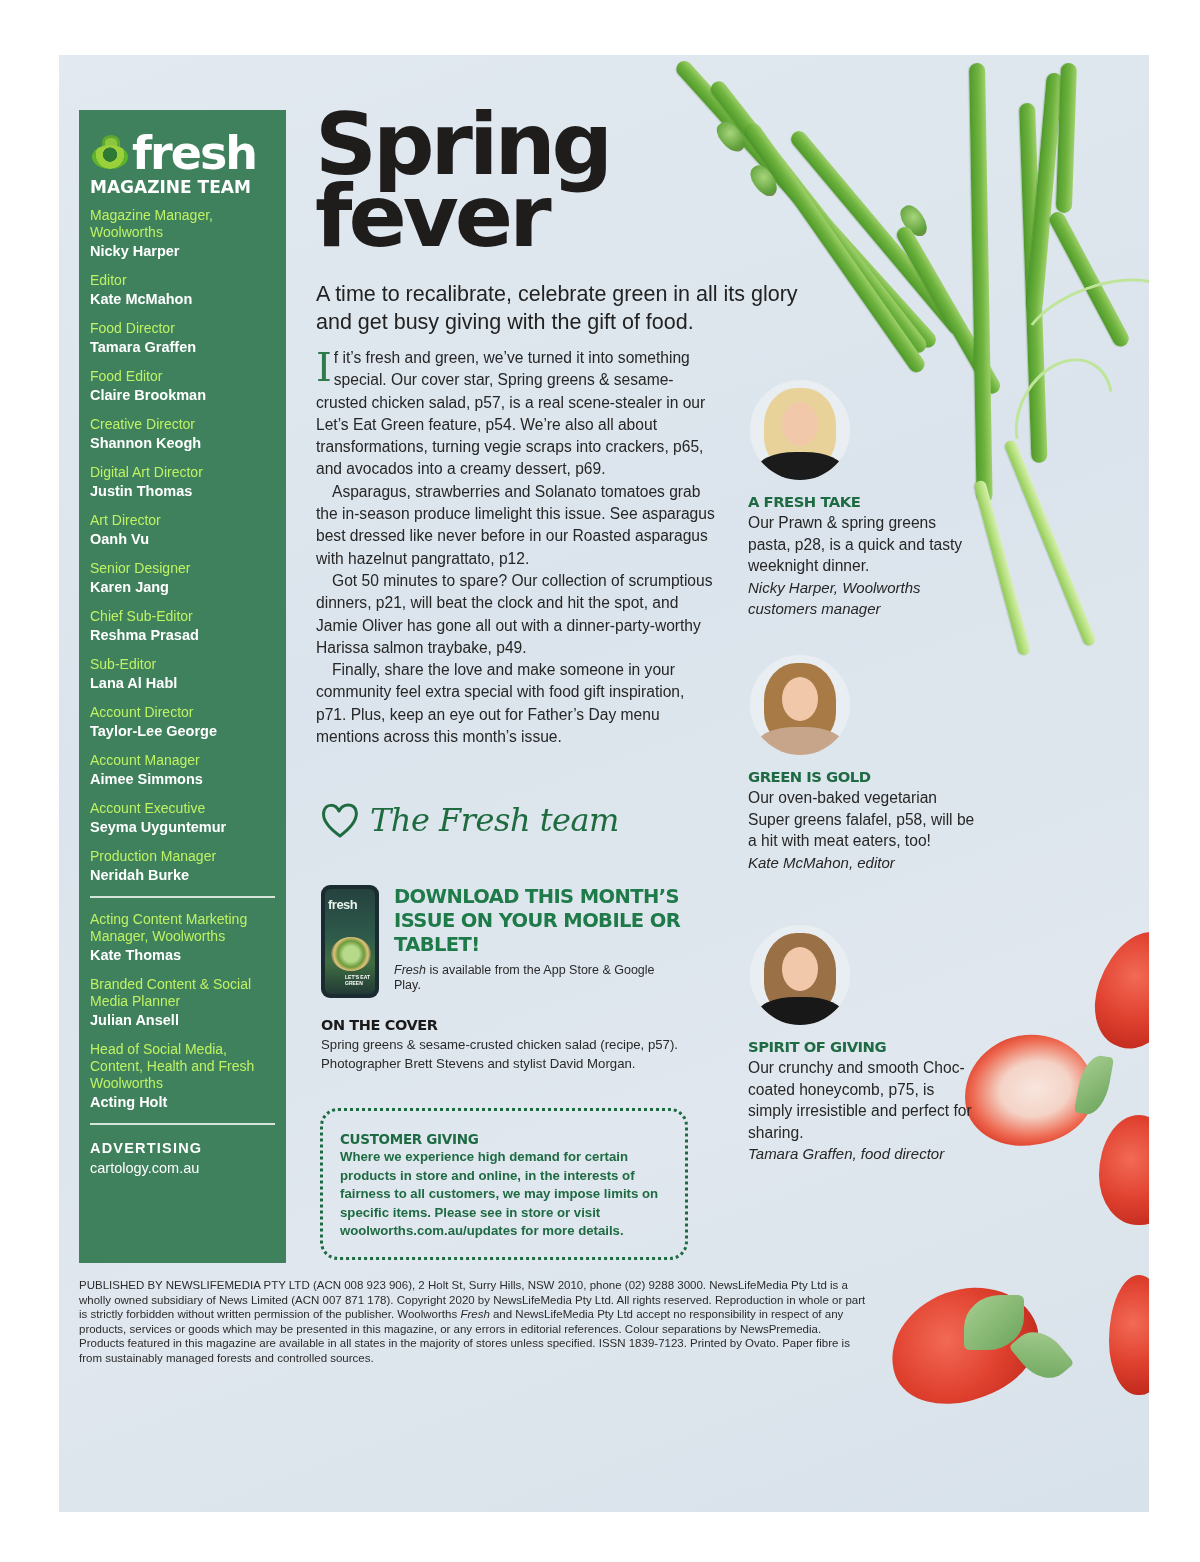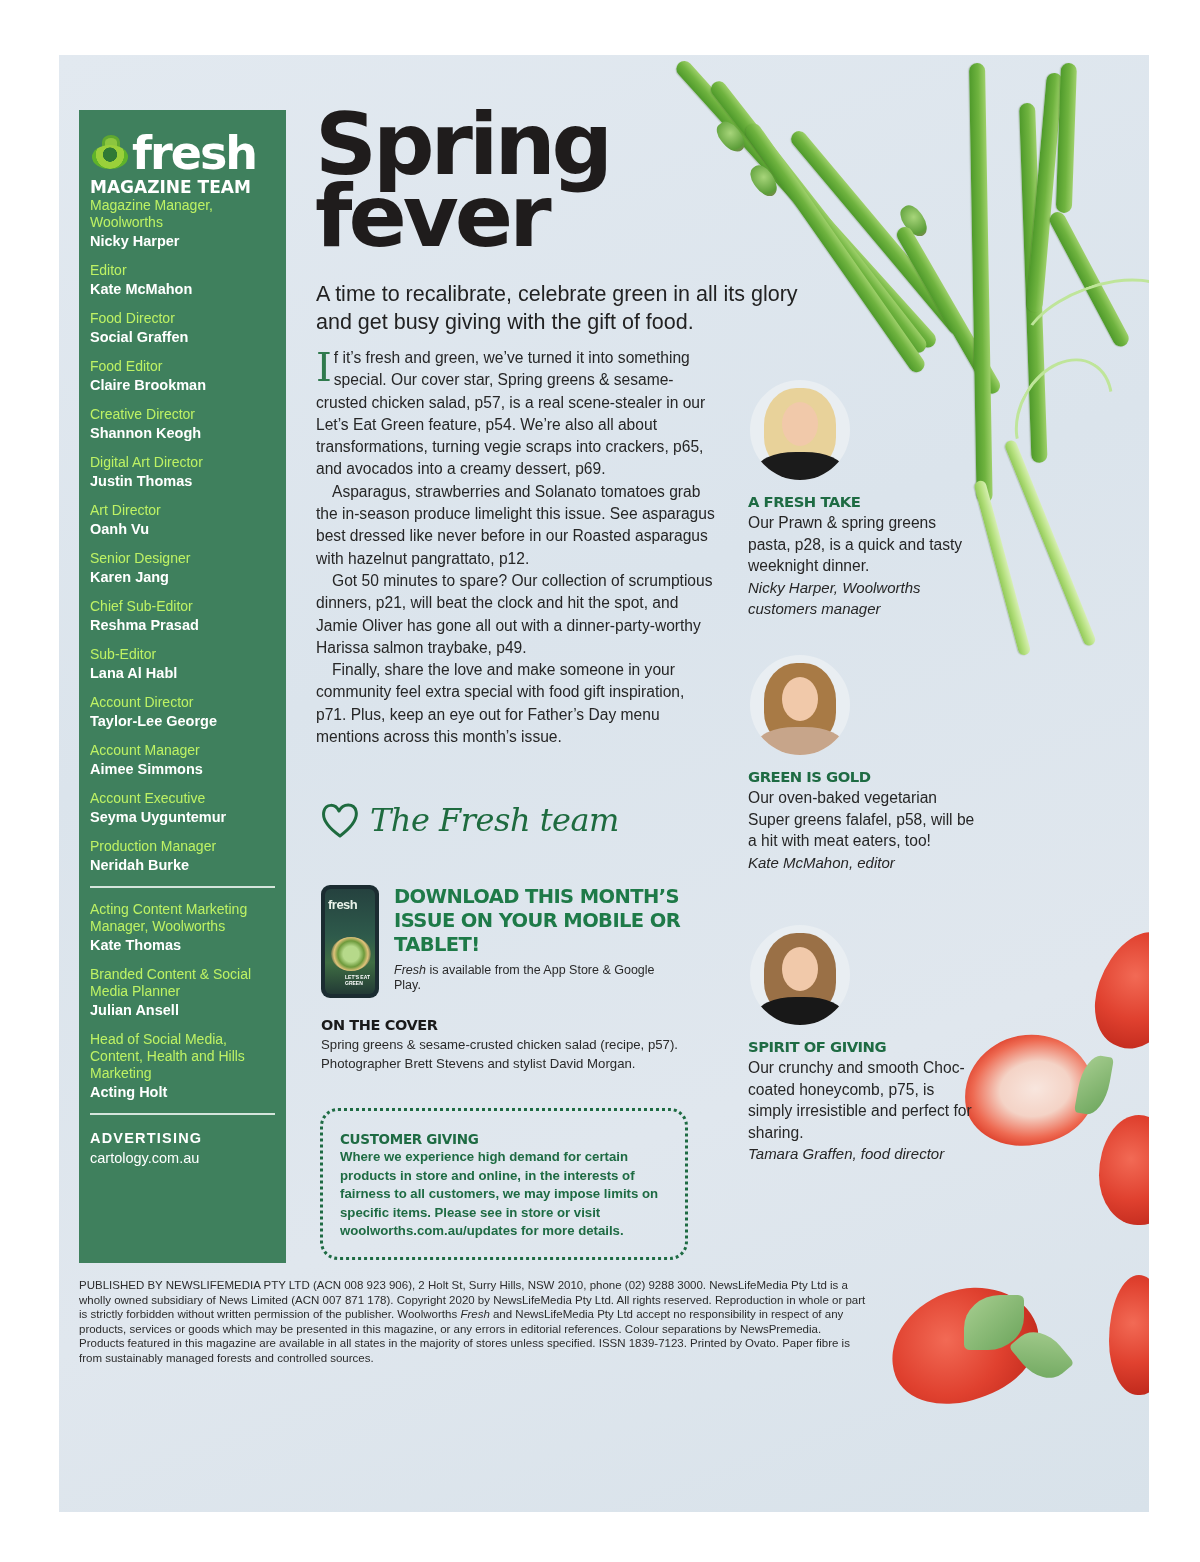--- a/index.html
+++ b/index.html
@@ -32,21 +32,21 @@
       position: absolute; left: 79px; top: 110px; width: 207px; height: 1153px;
       background: #3f805d; color: #ffffff; padding: 20px 11px 0 11px;
     }
     .logo { display: flex; align-items: center; height: 46px; }
     .logo-mark { width: 40px; height: 36px; position: relative; margin-right: 2px; }
     .logo-mark .a { position: absolute; left: 2px; top: 10px; width: 36px; height: 24px; border-radius: 50%;
       background: radial-gradient(circle at 50% 40%, #2e7a35 0 30%, #9ad03a 32% 60%, #5fb32a 62%); }
     .logo-mark .b { position: absolute; left: 12px; top: 0px; width: 18px; height: 14px; border-radius: 60% 60% 20% 20%;
       background: #8cc63f; border: 3px solid #5fa830; border-bottom: none; }
     .logo-word { font-family: "DejaVu Sans", sans-serif; font-weight: bold; font-size: 46px; letter-spacing: -2px; line-height: 46px; color: #ffffff; }
-    .team-title { font-family: "DejaVu Sans", sans-serif; font-weight: bold; font-size: 17px; letter-spacing: 0px; margin-top: 1px; white-space: nowrap; }
+    .team-title { font-family: "DejaVu Sans", sans-serif; font-weight: bold; font-size: 17px; letter-spacing: 0px; margin-top: 1px; margin-bottom: 10px; white-space: nowrap; }
     .credit { margin-bottom: 11px; }
     .credit .role { font-size: 14px; line-height: 17px; color: #bef264; font-weight: normal; }
     .credit .name { font-size: 14.5px; line-height: 20px; font-weight: bold; color: #ffffff; }
     .sep { height: 2px; background: #e6f0ea; margin: 4px 0 13px 0; opacity: 0.9; }
     .adv-label { font-weight: bold; font-size: 14.5px; letter-spacing: 1.2px; line-height: 20px; }
     .adv-url { font-weight: normal; font-size: 14.5px; line-height: 20px; }
 
     
     .headline { position: absolute; left: 315px; top: 108px; font-family: "DejaVu Sans", sans-serif; font-weight: bold;
       font-size: 86px; line-height: 72px; letter-spacing: -4px; color: #1f1c1c; }
@@ -146,21 +146,21 @@
       <div class="credit">
         <div class="role">Magazine Manager, Woolworths</div>
         <div class="name">Nicky Harper</div>
       </div>
       <div class="credit">
         <div class="role">Editor</div>
         <div class="name">Kate McMahon</div>
       </div>
       <div class="credit">
         <div class="role">Food Director</div>
-        <div class="name">Social Graffen</div>
+        <div class="name">Tamara Graffen</div>
       </div>
       <div class="credit">
         <div class="role">Food Editor</div>
         <div class="name">Claire Brookman</div>
       </div>
       <div class="credit">
         <div class="role">Creative Director</div>
         <div class="name">Shannon Keogh</div>
       </div>
       <div class="credit">
@@ -204,21 +204,21 @@
   <div id="credits-secondary">
       <div class="credit">
         <div class="role">Acting Content Marketing Manager, Woolworths</div>
         <div class="name">Kate Thomas</div>
       </div>
       <div class="credit">
         <div class="role">Branded Content &amp; Social Media Planner</div>
         <div class="name">Julian Ansell</div>
       </div>
       <div class="credit">
-        <div class="role">Head of Social Media, Content, Health and Hills Marketing</div>
+        <div class="role">Head of Social Media, Content, Health and Fresh Woolworths</div>
         <div class="name">Acting Holt</div>
       </div>
     </div>
   <div class="sep"></div>
 
   <div class="adv-label">ADVERTISING</div>
   <div class="adv-url">cartology.com.au</div>
 </aside>
 
 <h1 class="headline">

